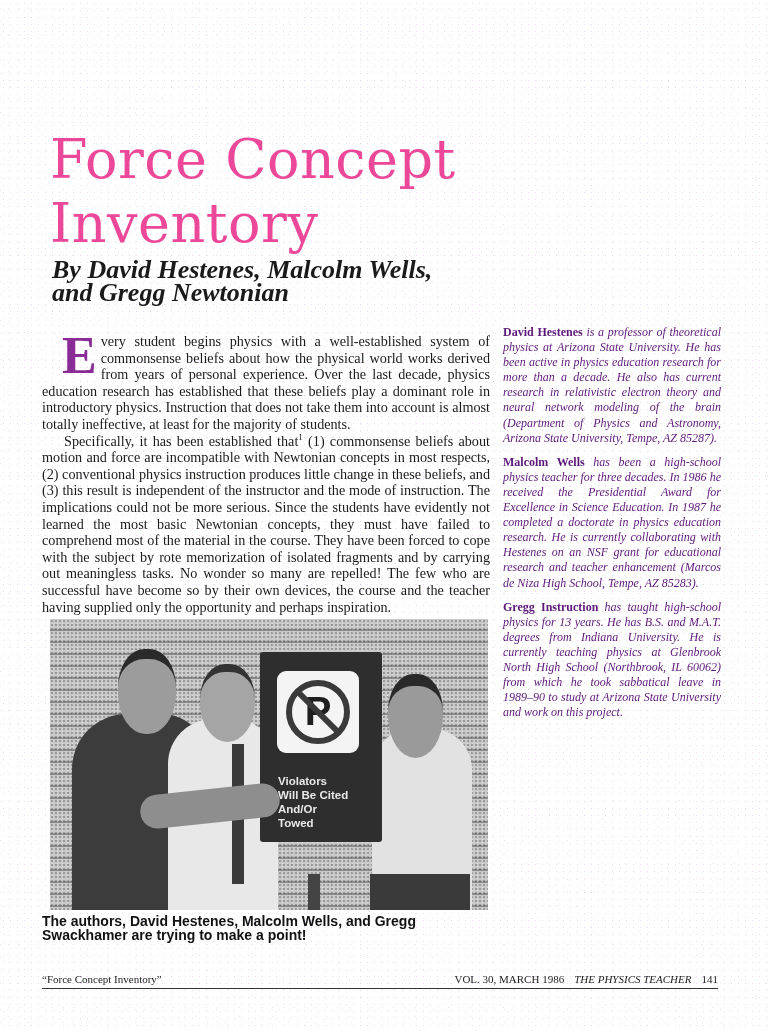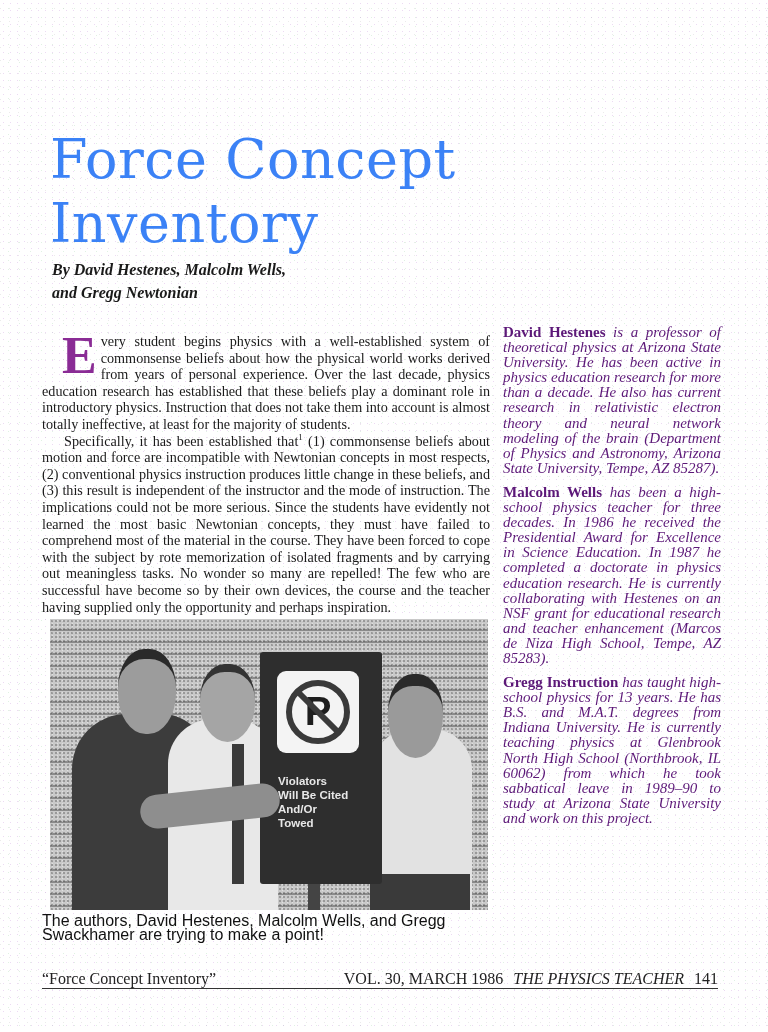--- a/index.html
+++ b/index.html
@@ -16,29 +16,29 @@
       color: #1a1a1a;
     }
     .abs { position: absolute; }
     .title {
       left: 50px; top: 92px;
       font-family: "DejaVu Serif", "Liberation Serif", serif;
       font-weight: 300;
       font-size: 54px;
       line-height: 64px;
       letter-spacing: 0.5px;
-      color: #3b82f6;
+      color: #ec4899;
       -webkit-text-stroke: 0px;
     }
     .title span { display: block; font-weight: normal; transform: scaleY(1.02); }
     .byline {
       left: 52px; top: 258px;
       font-family: "Liberation Serif", serif;
       font-style: italic; font-weight: bold;
-      font-size: 16px; line-height: 23px;
+      font-size: 26px; line-height: 23px;
       color: #1a1a1a;
     }
     .byline span { display: block; }
     .body-text {
       left: 42px; top: 333px; width: 448px;
       font-size: 14.2px; line-height: 16.6px;
       text-align: justify; color: #1a1a1a;
     }
     .body-text p { margin: 0; }
     .body-text p.indent { text-indent: 22px; font-family: Liberation Serif, serif; }
@@ -47,21 +47,21 @@
       font-size: 52px; line-height: 38px;
       font-weight: bold;
       color: #8a2c95;
       margin: 2px 4px 0 20px;
       padding-top: 2px;
     }
     sup.fn { font-size: 9px; line-height: 0; vertical-align: super; }
     .sidebar {
       left: 503px; top: 325px; width: 218px;
       color: #5c1878;
-      font-size: 15px; line-height: 15.1px;
+      font-size: 12px; line-height: 15.1px;
       text-align: justify;
     }
     .sidebar .bio { margin: 0 0 9px 0; font-style: italic; }
     .sidebar .bio .name { font-style: normal; font-weight: bold; }
     .photo {
       left: 50px; top: 619px; width: 438px; height: 291px;
       overflow: hidden;
       background:
         repeating-linear-gradient(180deg, #c9c9c9 0px, #c9c9c9 10px, #8a8a8a 10px, #8a8a8a 12px),
         #bdbdbd;
@@ -77,45 +77,45 @@
     .p1-body { left: 22px; top: 95px; width: 135px; height: 200px; background: #3c3c3c; border-radius: 55px 45px 0 0; }
     .p1-head { left: 68px; top: 30px; width: 58px; height: 75px; background: #9c9c9c; border-radius: 45% 45% 48% 48%; border-top: 10px solid #2a2a2a; }
     .p1-arm { left: 90px; top: 170px; width: 140px; height: 34px; background: #8e8e8e; border-radius: 18px; transform: rotate(-6deg); }
     .p2-body { left: 118px; top: 100px; width: 110px; height: 200px; background: #e8e8e8; border-radius: 45px 45px 0 0; }
     .p2-head { left: 150px; top: 45px; width: 55px; height: 70px; background: #a5a5a5; border-radius: 45% 45% 50% 50%; border-top: 8px solid #333; }
     .p2-tie { left: 182px; top: 125px; width: 12px; height: 140px; background: #3a3a3a; }
     .p3-body { left: 322px; top: 110px; width: 100px; height: 190px; background: #e2e2e2; border-radius: 40px 40px 0 0; }
     .p3-head { left: 338px; top: 55px; width: 55px; height: 72px; background: #9a9a9a; border-radius: 45% 45% 50% 50%; border-top: 12px solid #2a2a2a; }
     .p3-pants { left: 320px; top: 255px; width: 100px; height: 40px; background: #3a3a3a; }
     .sign {
-      left: 210px; top: 33px; width: 122px; height: 232px;
+      left: 210px; top: 33px; width: 122px; height: 190px;
       background: #2e2e2e;
       border-radius: 3px;
     }
     .sign-panel {
       position: absolute; left: 17px; top: 19px; width: 82px; height: 82px;
       background: #f4f4f4; border-radius: 9px;
       display: flex; align-items: center; justify-content: center;
     }
     .sign-text {
       position: absolute; left: 18px; top: 122px;
       font-family: "Liberation Sans", sans-serif; font-weight: bold;
       font-size: 11.5px; line-height: 14px; color: #e8e8e8;
     }
     .sign-text span { display: block; }
     .post { left: 258px; top: 255px; width: 12px; height: 40px; background: #444; }
     .caption {
       left: 42px; top: 914px; width: 450px;
-      font-family: "Liberation Sans", sans-serif; font-weight: normal;
-      font-size: 16px; line-height: 14px; color: #111;
+      font-family: "Liberation Sans", sans-serif; font-weight: bold;
+      font-size: 14px; line-height: 14px; color: #111;
     }
     .footer {
       left: 42px; top: 972px; width: 676px; height: 16px;
       border-bottom: 1px solid #333;
-      font-size: 16px; line-height: 14px; color: #222;
+      font-size: 11px; line-height: 14px; color: #222;
     }
     .footer .left { position: absolute; left: 0; top: 0; }
     .footer .right { position: absolute; right: 0; top: 0; white-space: nowrap; }
     .footer .journal { font-style: italic; margin: 0 10px 0 10px; text-decoration: underline; text-decoration-color: transparent; font-family: Liberation Serif, serif; }
   </style>
 </head>
 <body>
 
 <h1 class="abs title">
   <span>Force Concept</span>

